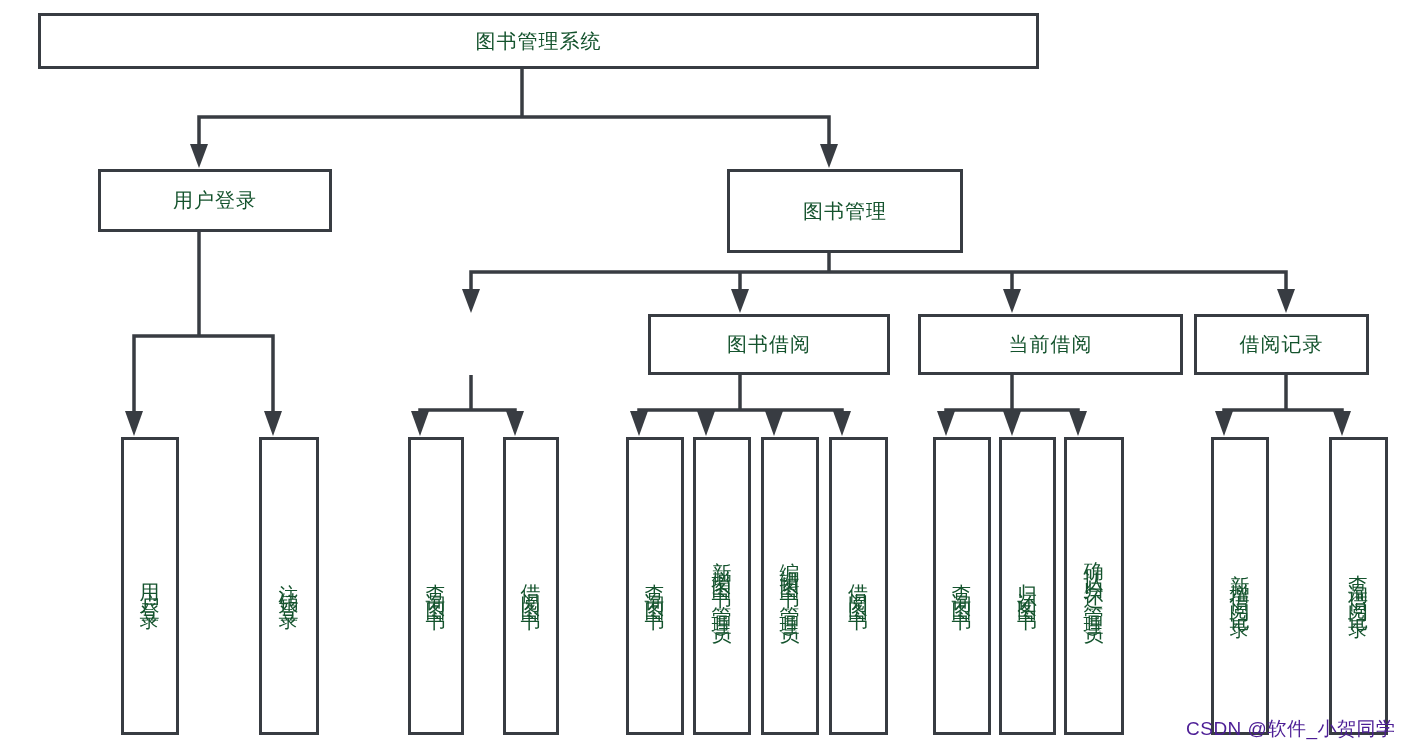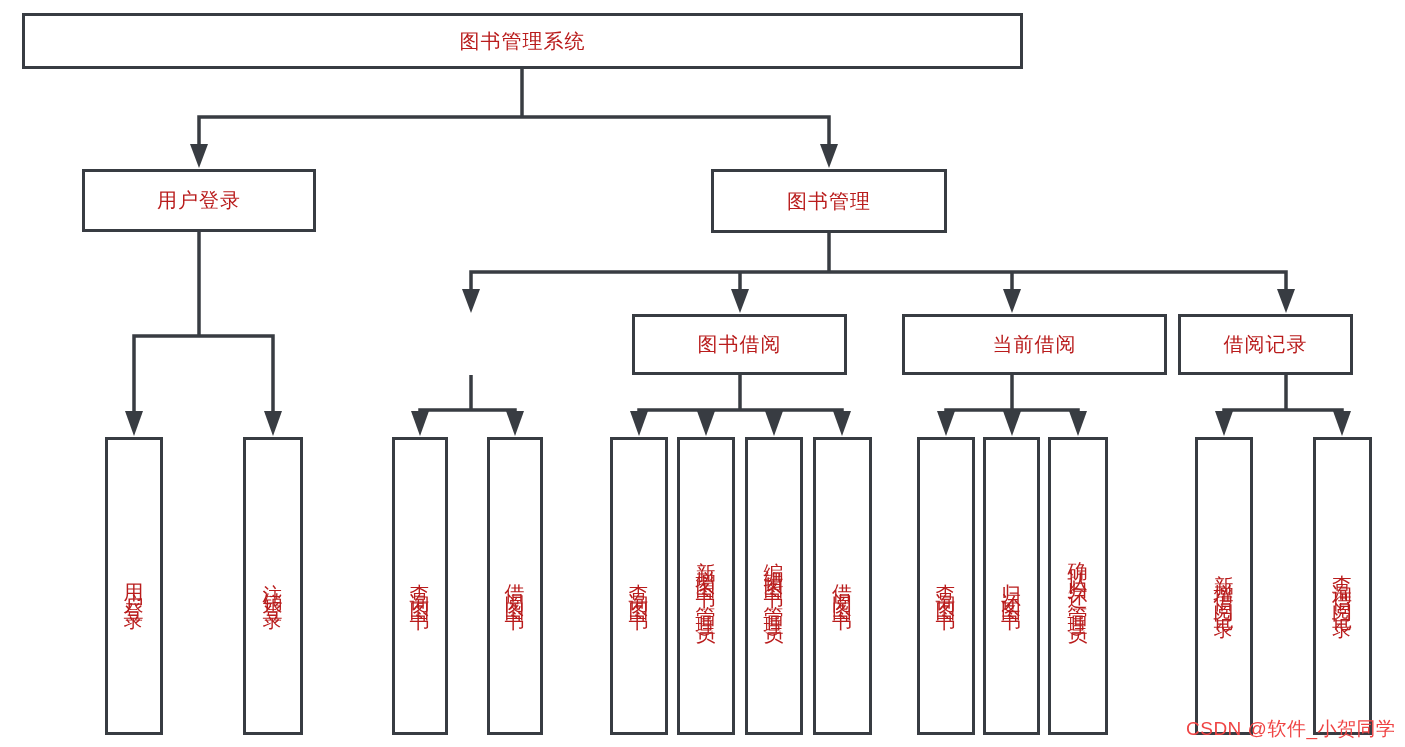--- a/index.html
+++ b/index.html
@@ -7,30 +7,30 @@
     width:1405px; height:747px; position:relative; background:#ffffff;
     font-family:"Liberation Sans","DejaVu Sans",sans-serif;
     overflow:hidden;
   }
   #stage { position:absolute; inset:0; }
   svg.connectors { position:absolute; left:0; top:0; z-index:1; }
   .box {
     position:absolute; box-sizing:border-box; z-index:2;
     border:3px solid #383c42; background:#ffffff;
     display:flex; align-items:center; justify-content:center;
-    color:#b91c1c; font-size:20px; letter-spacing:1px;
+    color:#14532d; font-size:20px; letter-spacing:1px;margin-left:16px;
   }
   .hbox { white-space:nowrap; }
   .vbox span {
     writing-mode:vertical-rl; text-orientation:mixed;
     letter-spacing:9px; font-size:20px; line-height:1;
   }
   .watermark {
     position:absolute; z-index:3; left:1186px; top:716px;
-    color:#ef4444; font-size:19px; white-space:nowrap; letter-spacing:0.5px;
+    color:#4c1d95; font-size:19px; white-space:nowrap; letter-spacing:0.5px;
   }
 </style>
 </head>
 <body>
 
 <div id="stage">
 
   <svg class="connectors" width="1405" height="747" viewBox="0 0 1405 747">
     <g stroke="#383c42" stroke-width="3.5" fill="none">
 
@@ -90,25 +90,25 @@
     </g>
   </svg>
 
   <div class="box hbox" style="left:22px; top:13px; width:1001px; height:56px;">
     <span>图书管理系统</span>
   </div>
 
   <div class="box hbox" style="left:82px; top:169px; width:234px; height:63px;">
     <span>用户登录</span>
   </div>
-  <div class="box hbox" style="left:711px; top:169px; width:236px; height:64px;">
+  <div class="box hbox" style="left:711px; top:169px; width:236px; height:84px;">
     <span>图书管理</span>
   </div>
 
-  <div class="box hbox" style="left:632px; top:314px; width:215px; height:61px;">
+  <div class="box hbox" style="left:632px; top:314px; width:242px; height:61px;">
     <span>图书借阅</span>
   </div>
   <div class="box hbox" style="left:902px; top:314px; width:265px; height:61px;">
     <span>当前借阅</span>
   </div>
   <div class="box hbox" style="left:1178px; top:314px; width:175px; height:61px;">
     <span>借阅记录</span>
   </div>
 
   <div class="box vbox" style="left:105px; top:437px; width:58px; height:298px;">

